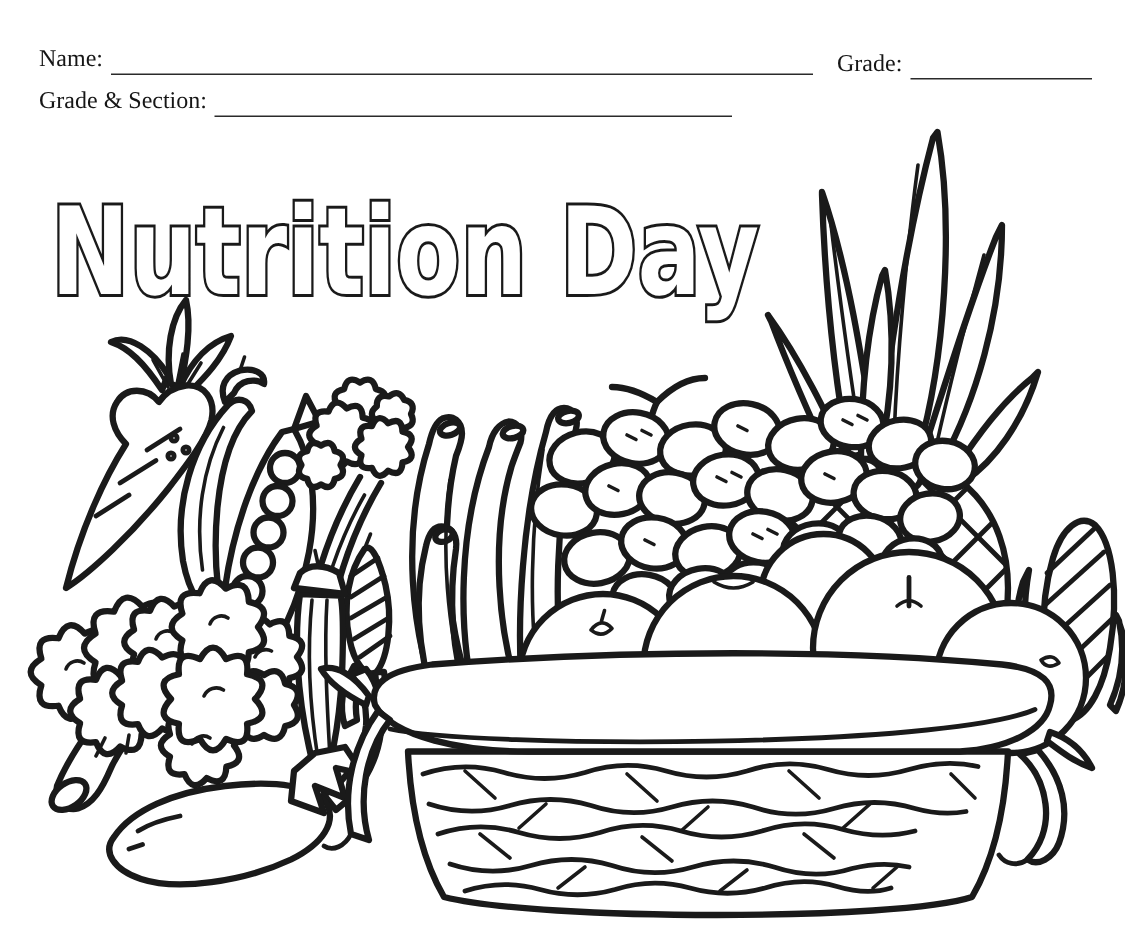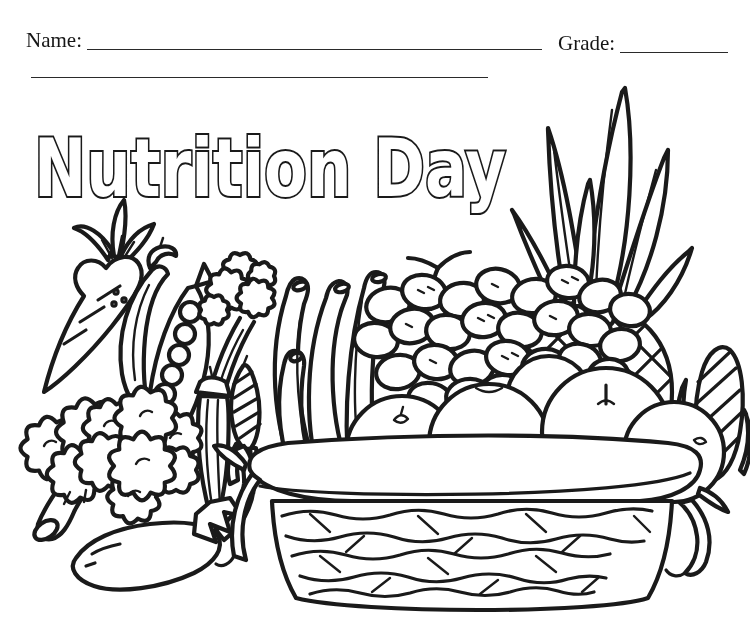--- a/index.html
+++ b/index.html
@@ -1,18 +1,18 @@
 <!DOCTYPE html>
 <html><head>
 <meta charset="utf-8">
 <style>
   html,body{margin:0;padding:0;}
   body{width:750px;height:625px;position:relative;background:#fff;overflow:hidden;
        font-family:"Liberation Serif", serif;color:#161616;}
-  .field{position:absolute;display:flex;align-items:flex-end;font-size:21px;line-height:20px;justify-content:flex-end;}
+  .field{position:absolute;display:flex;align-items:flex-end;font-size:16px;line-height:20px;justify-content:flex-end;}
   .field .lbl{white-space:nowrap;}
   .field .line{border-bottom:1.7px solid #2a2a2a;height:19px;margin-left:5px;flex:1;}
   #art{position:absolute;left:0;top:0;}
   svg path, svg ellipse, svg circle, svg line{stroke:#1a1a1a;stroke-width:4.2;fill:#fff;
        stroke-linecap:round;stroke-linejoin:round;}
   svg .thin{stroke-width:2.4;fill:none;}
   svg .mid{stroke-width:3.2;fill:none;}
   svg .nf{fill:none;}
   svg text{font-family:"DejaVu Sans", sans-serif;font-weight:bold;}
 </style>
@@ -289,14 +289,15 @@
 
 <div class="field" style="left:26px;top:30px;width:516px">
   <span class="lbl">Name:</span>
   <span class="line"></span>
 </div>
 <div class="field" style="left:558px;top:33px;width:170px">
   <span class="lbl">Grade:</span>
   <span class="line"></span>
 </div>
 <div class="field" style="left:26px;top:58px;width:462px">
+  <span class="lbl">Grade &amp; Section:</span>
   <span class="line"></span>
 </div>
 
 </body></html>

